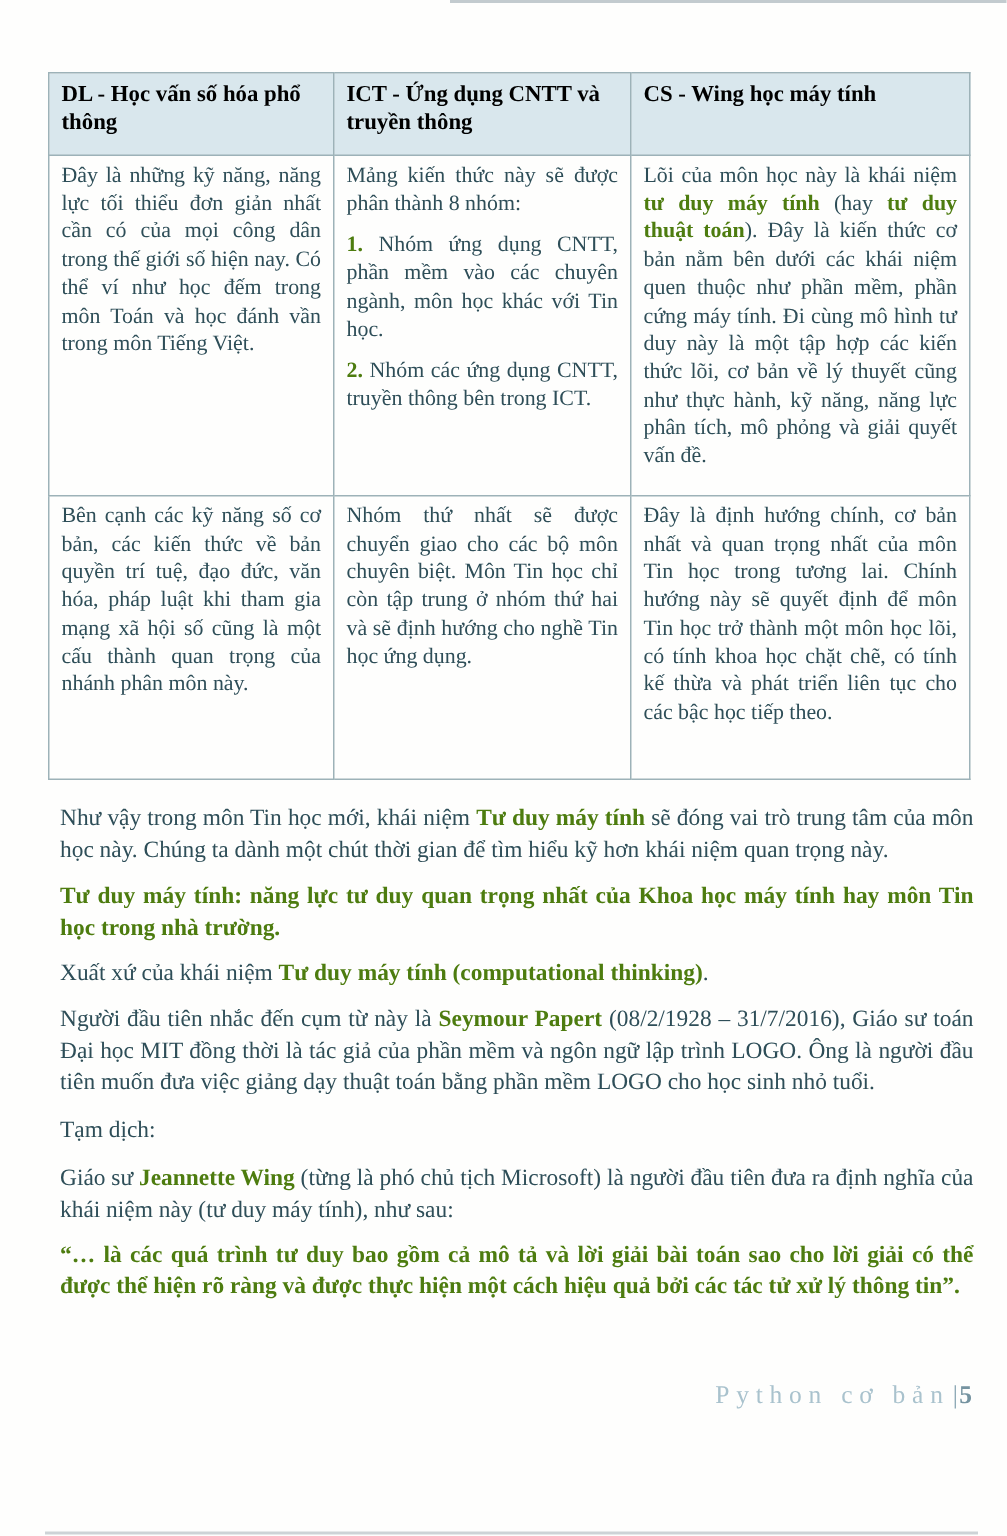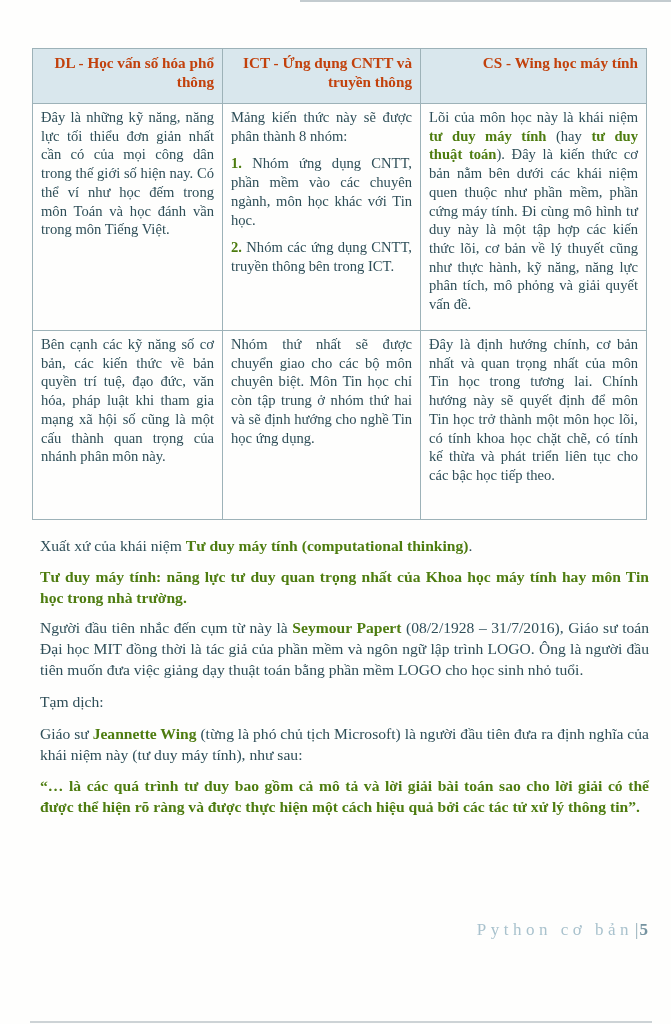--- a/index.html
+++ b/index.html
@@ -11,22 +11,22 @@
   }
   .scan-line-top{position:absolute;top:0;left:300px;width:371px;height:2px;background:#c3cbcf;}
   .scan-line-bottom{position:absolute;bottom:1px;left:30px;width:622px;height:2px;background:#cdd3d6;}
 
   
   .table-wrap{position:absolute;left:32px;top:48px;width:614px;}
   table{border-collapse:collapse;table-layout:fixed;width:100%;}
   col.c1{width:190px;} col.c2{width:198px;} col.c3{width:226px;}
   th,td{border:1px solid #9db2b8;vertical-align:top;padding:4px 8px 6px 8px;}
   th{
-    background:#d9e7ed;text-align:right;
-    font-size:15.2px;line-height:19px;font-weight:bold;color:#c2410c;
+    background:#d9e7ed;text-align:left;
+    font-size:15.2px;line-height:19px;font-weight:bold;color:#000000;
     height:44px;
   }
   td{font-size:14.6px;line-height:18.7px;text-align:justify;margin-top:36px;}
   td p{margin:0 0 9px 0;}
   td p:last-child{margin-bottom:0;}
   tr.r1 td{height:216px;}
   tr.r2 td{height:178px;}
 
   
   .content{position:absolute;left:40px;top:535px;width:609px;}
@@ -85,22 +85,23 @@
           </td>
         <td>
             <p><span>Đây là định hướng chính, cơ bản nhất và quan trọng nhất của môn Tin học trong tương lai. Chính hướng này sẽ quyết định để môn Tin học trở thành một môn học lõi, có tính khoa học chặt chẽ, có tính kế thừa và phát triển liên tục cho các bậc học tiếp theo.</span></p>
           </td>
       </tr>
     </tbody>
   </table>
 </div>
 
 <div class="content">
+  <p class="para"><span>Như vậy trong môn Tin học mới, khái niệm </span><span class="b">Tư duy máy tính</span><span> sẽ đóng vai trò trung tâm của môn học này. Chúng ta dành một chút thời gian để tìm hiểu kỹ hơn khái niệm quan trọng này.</span></p>
+  <p class="para"><span class="b">Tư duy máy tính: năng lực tư duy quan trọng nhất của Khoa học máy tính hay môn Tin học trong nhà trường.</span></p>
   <p class="para"><span>Xuất xứ của khái niệm </span><span class="b">Tư duy máy tính (computational thinking)</span><span>.</span></p>
-  <p class="para"><span class="b">Tư duy máy tính: năng lực tư duy quan trọng nhất của Khoa học máy tính hay môn Tin học trong nhà trường.</span></p>
   <p class="para gap"><span>Người đầu tiên nhắc đến cụm từ này là </span><span class="b">Seymour Papert</span><span> (08/2/1928 – 31/7/2016), Giáo sư toán Đại học MIT đồng thời là tác giả của phần mềm và ngôn ngữ lập trình LOGO.  Ông là người đầu tiên muốn đưa việc giảng dạy thuật toán bằng phần mềm LOGO cho học sinh nhỏ tuổi.</span></p>
   <p class="para gap"><span>Tạm dịch:</span></p>
   <p class="para"><span>Giáo sư </span><span class="b">Jeannette Wing</span><span> (từng là phó chủ tịch Microsoft) là người đầu tiên đưa ra định nghĩa của khái niệm này (tư duy máy tính), như sau:</span></p>
   <p class="para gap"><span class="b">“… là các quá trình tư duy bao gồm cả mô tả và lời giải bài toán sao cho lời giải có thể được thể hiện rõ ràng và được thực hiện một cách hiệu quả bởi các tác tử xử lý thông tin”.</span></p>
 </div>
 
 <div class="footer">
   <span>Python cơ bản</span><span class="sep">|</span><span class="pagenum">5</span>
 </div>
 

